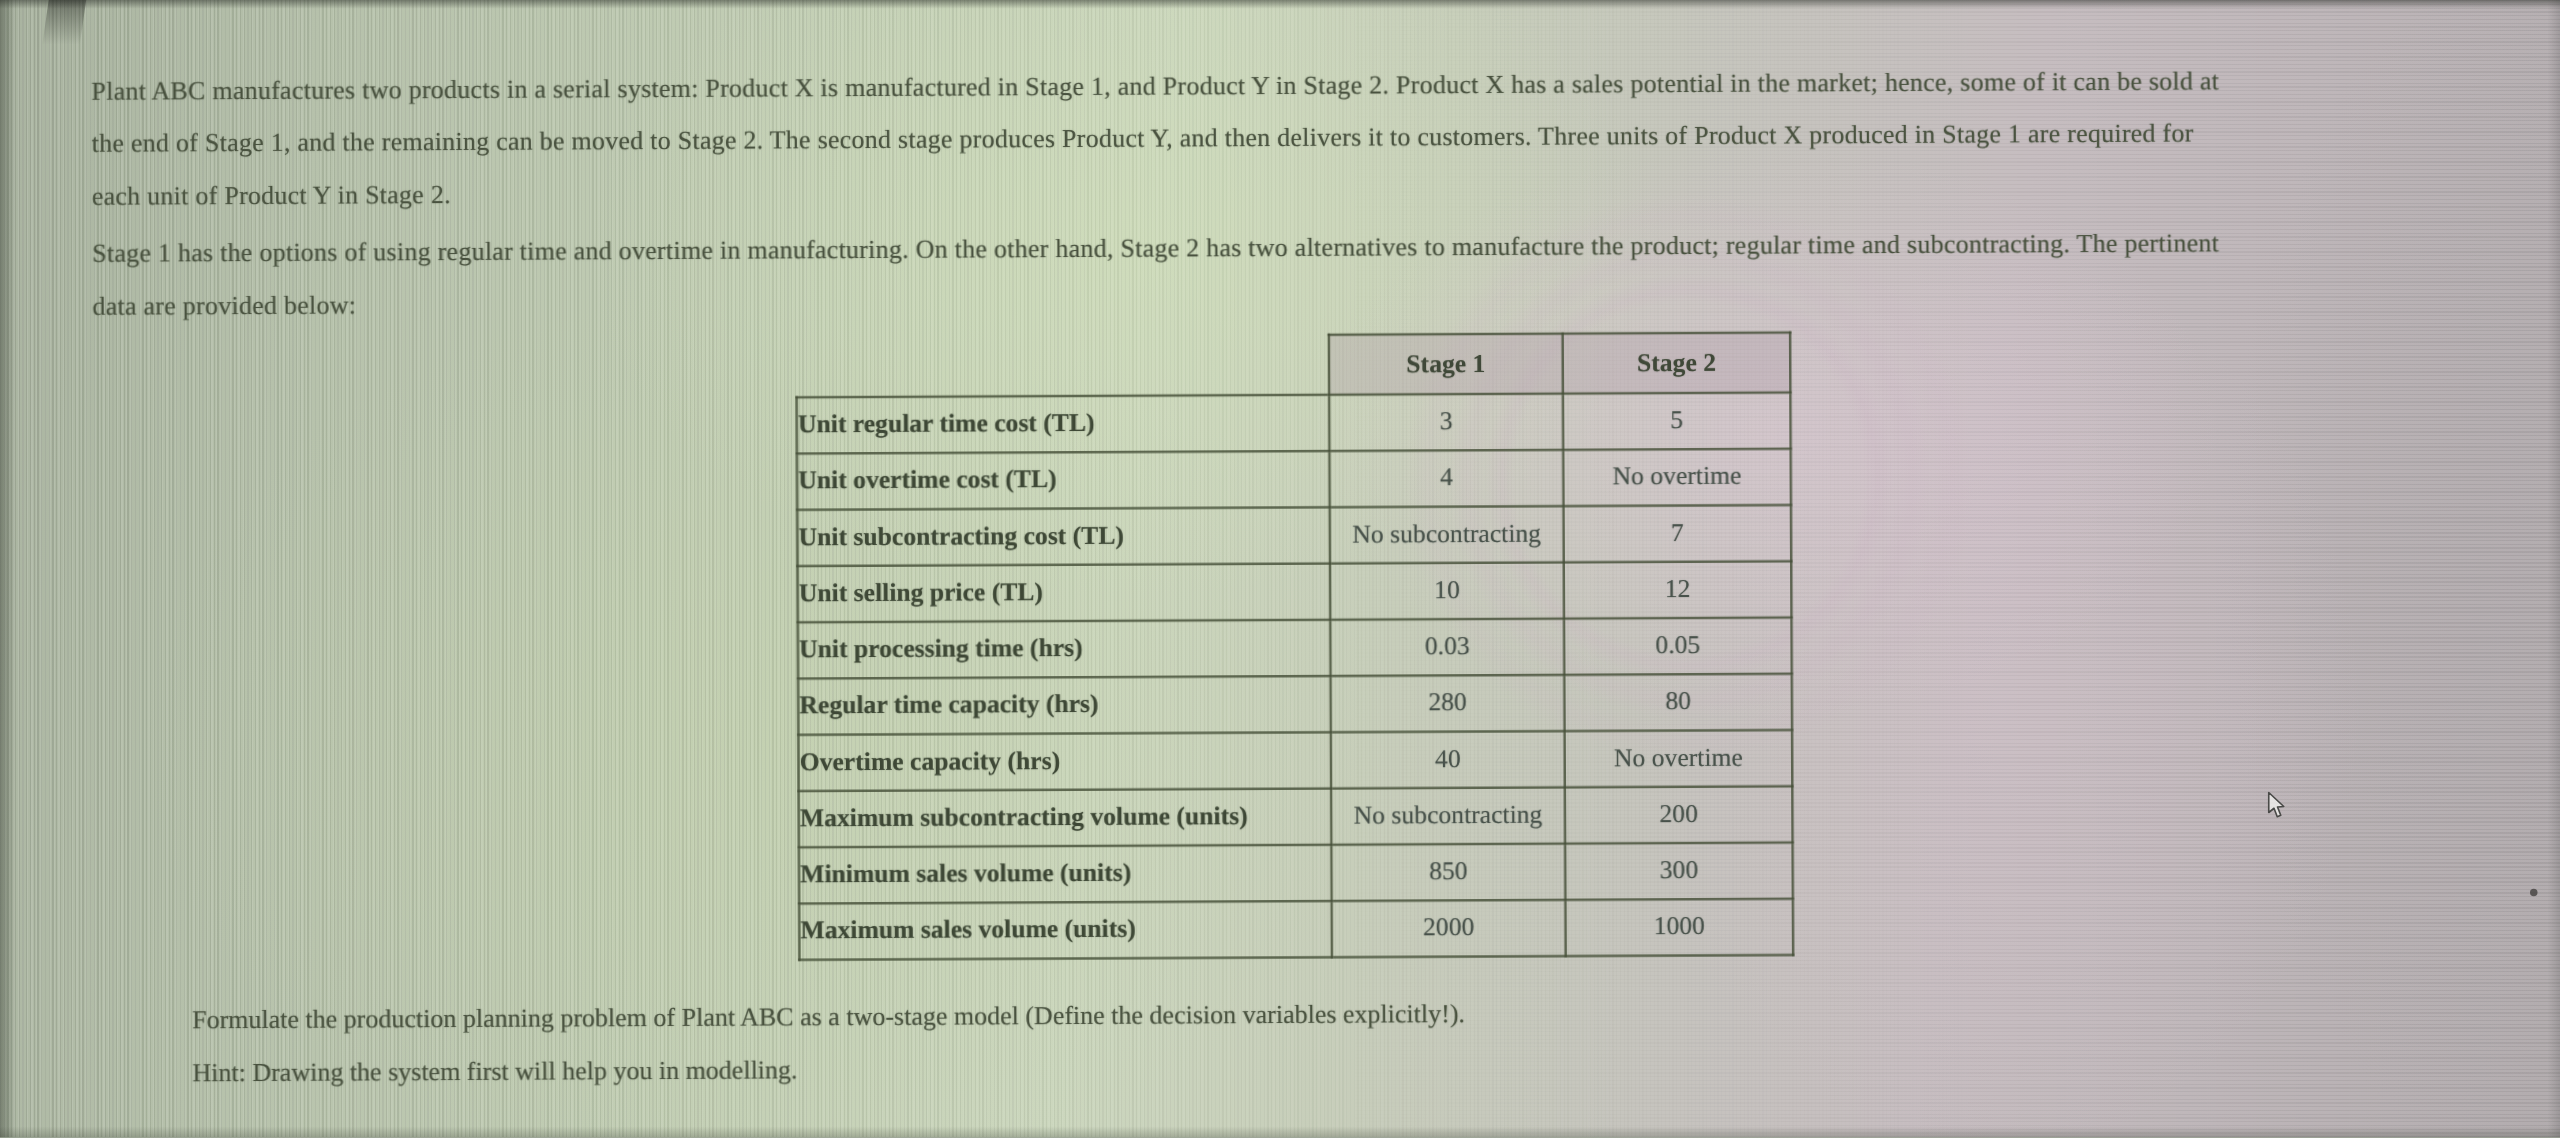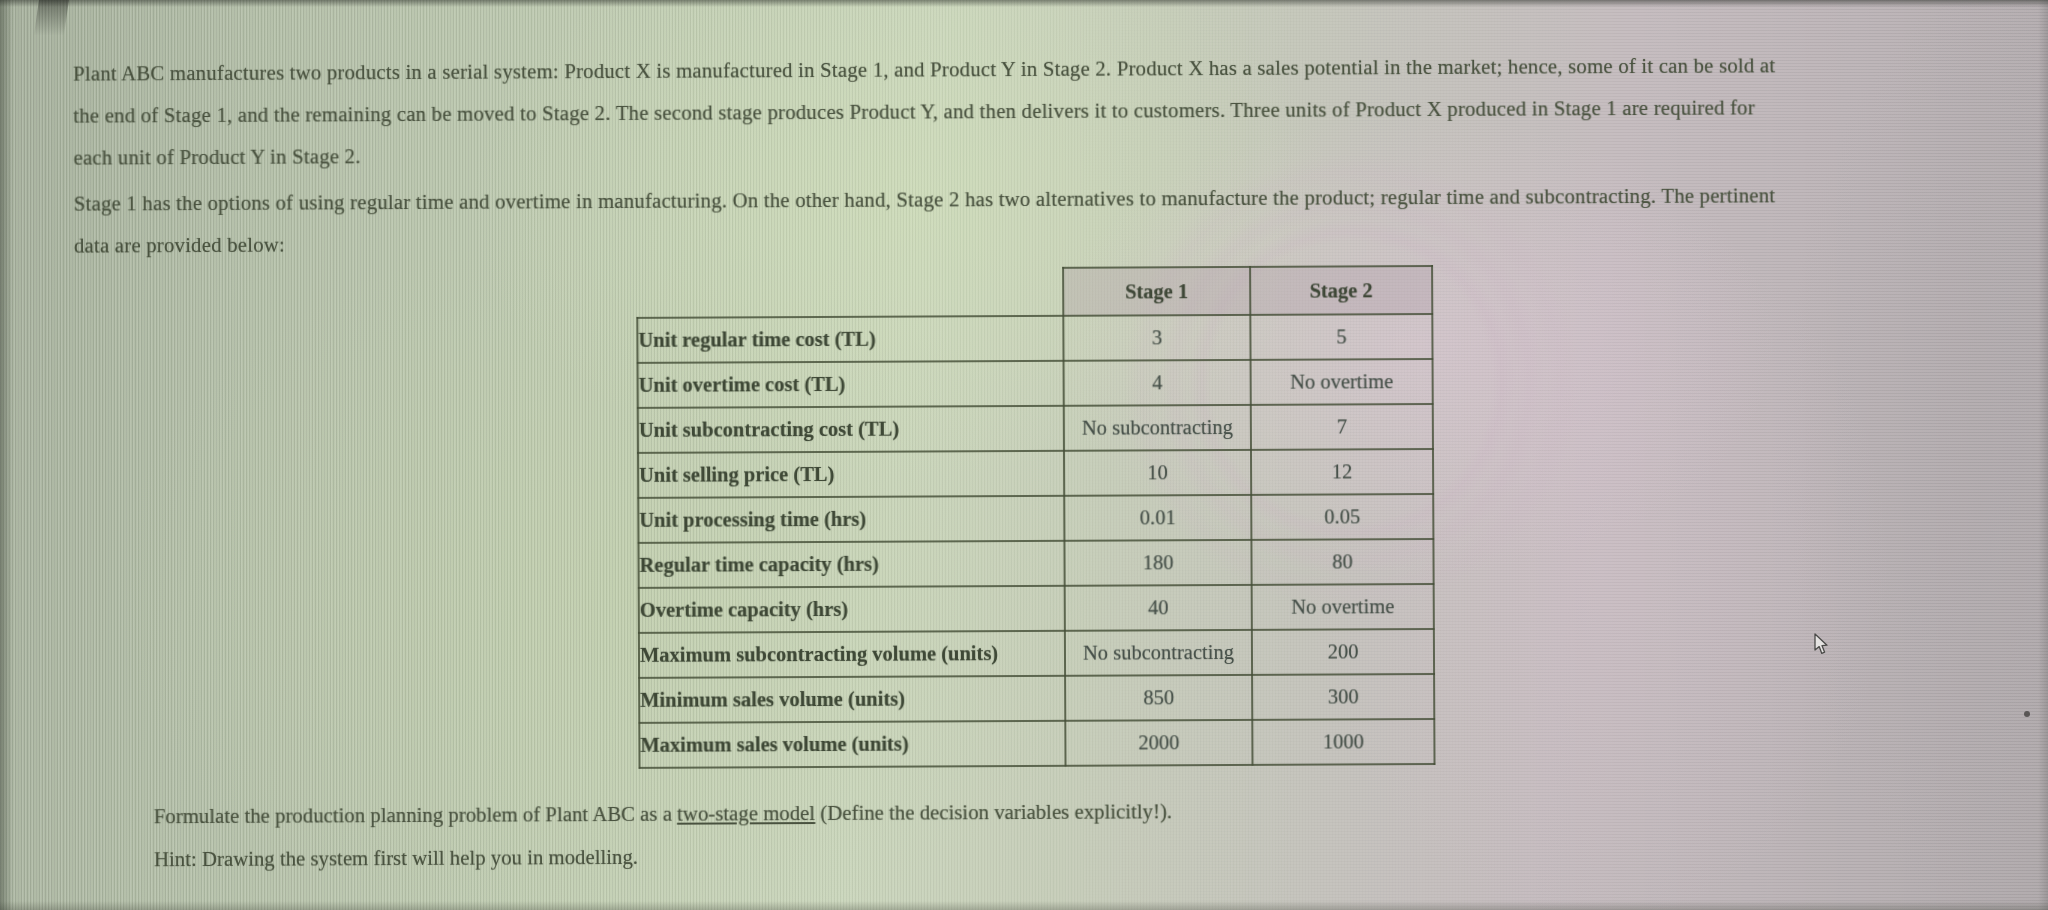--- a/index.html
+++ b/index.html
@@ -62,21 +62,21 @@
   table.data th, table.data td{border:2px solid rgba(70,79,56,0.82);padding:0;}
   table.data th{height:46px;font-weight:bold;color:#3f4838;background:rgba(172,152,164,0.30);
     text-shadow:0 0 1px rgba(70,80,62,0.45);}
   table.data th.ghost{border:none;background:transparent;}
   table.data td{height:43px;}
   td.lbl{font-weight:bold;color:#3e4836;padding-left:12px;text-shadow:0 0 1px rgba(62,72,54,0.5);}
   td.val{text-align:center;color:#47514a;text-shadow:0 0 1px rgba(71,81,74,0.5);}
 
   .task{position:absolute;left:152px;top:800px;font-size:20.8px;white-space:nowrap;
     text-shadow:0 0 1px rgba(70,80,62,0.5);}
-  .task .u{text-decoration:underline;}
+  .task .u{}
   .hint{position:absolute;left:152px;top:843px;font-size:20.8px;white-space:nowrap;
     text-shadow:0 0 1px rgba(70,80,62,0.5);}
 
   .cursor{position:absolute;left:1813px;top:633px;}
 </style>
 </head>
 <body>
 
 <div class="stage">
   <div class="bg"></div>
@@ -128,26 +128,26 @@
         <td class="val">No subcontracting</td>
         <td class="val">7</td>
       </tr>
       <tr>
         <td class="lbl">Unit selling price (TL)</td>
         <td class="val">10</td>
         <td class="val">12</td>
       </tr>
       <tr>
         <td class="lbl">Unit processing time (hrs)</td>
-        <td class="val">0.01</td>
+        <td class="val">0.03</td>
         <td class="val">0.05</td>
       </tr>
       <tr>
         <td class="lbl">Regular time capacity (hrs)</td>
-        <td class="val">180</td>
+        <td class="val">280</td>
         <td class="val">80</td>
       </tr>
       <tr>
         <td class="lbl">Overtime capacity (hrs)</td>
         <td class="val">40</td>
         <td class="val">No overtime</td>
       </tr>
       <tr>
         <td class="lbl">Maximum subcontracting volume (units)</td>
         <td class="val">No subcontracting</td>

